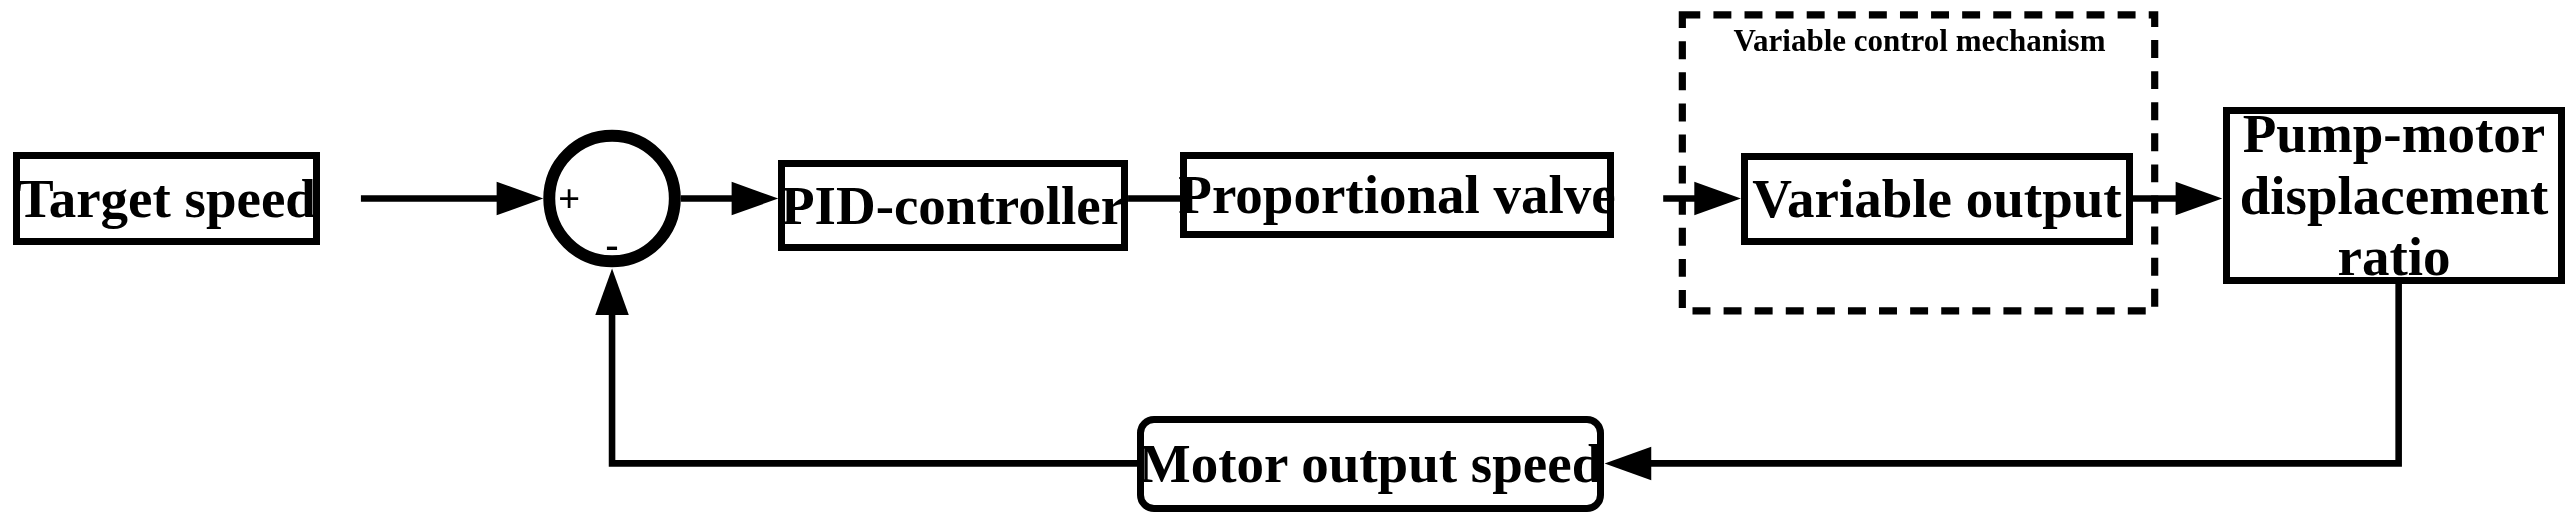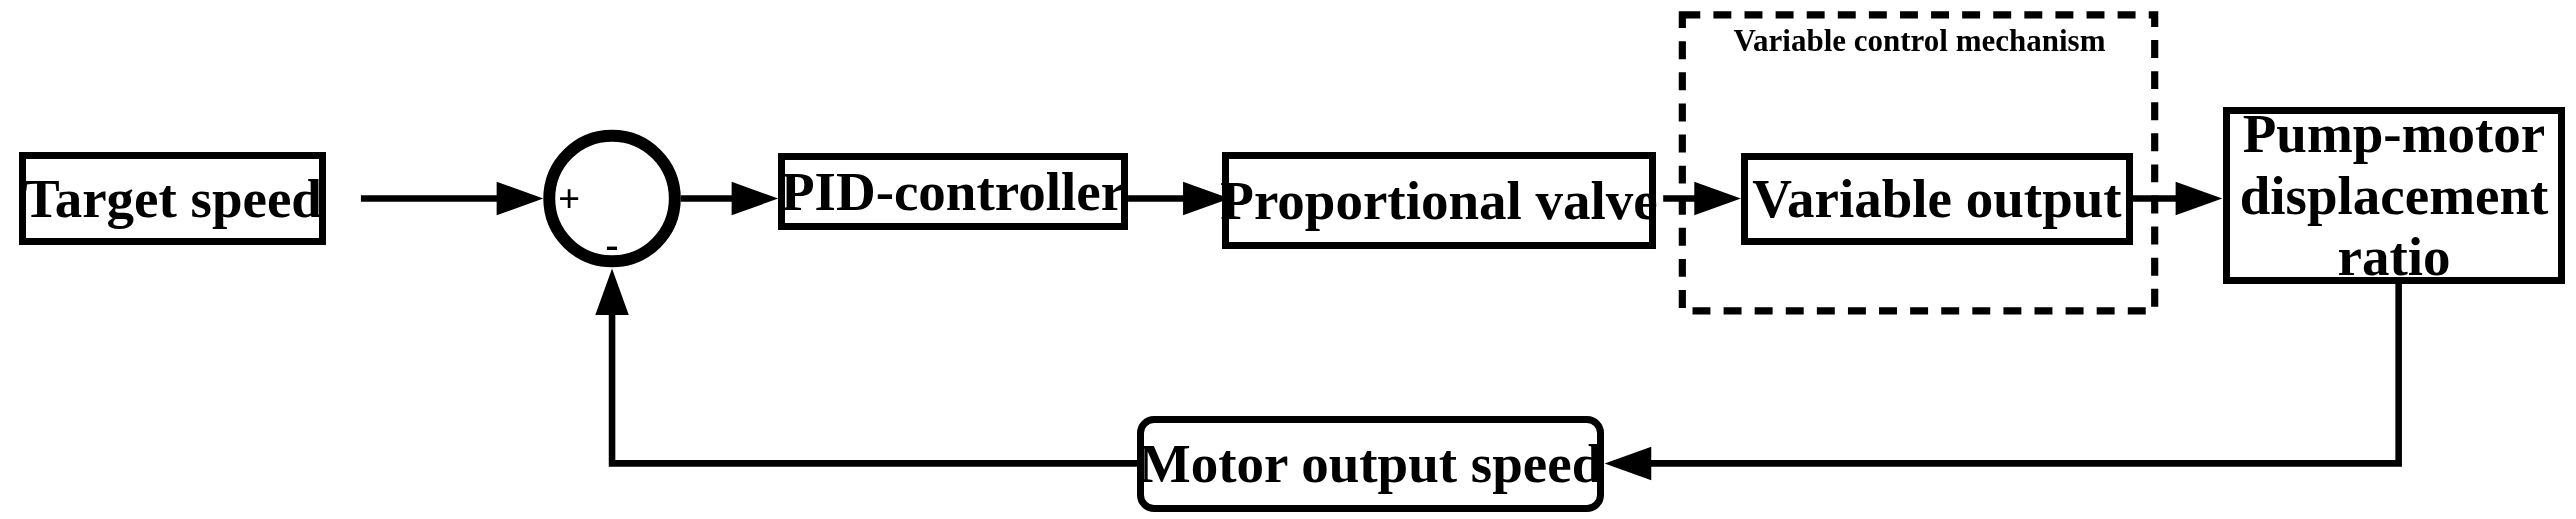--- a/index.html
+++ b/index.html
@@ -31,23 +31,23 @@
     background: #ffffff;
     display: flex;
     align-items: center;
     justify-content: center;
     text-align: center;
     font-size: 55px;
     font-weight: bold;
     line-height: 1.12;
   }
   .node.oneline { white-space: nowrap; }
-  #node-target-speed   { left: 19px;   top: 152px; width: 307px; height: 93px; }
-  #node-pid            { left: 778px; top: 153px; width: 350px; height: 77px; }
-  #node-prop-valve     { left: 1222px; top: 152px; width: 434px; height: 97px; }
+  #node-target-speed   { left: 13px;   top: 152px; width: 307px; height: 93px; }
+  #node-pid            { left: 778px; top: 160px; width: 350px; height: 91px; }
+  #node-prop-valve     { left: 1180px; top: 152px; width: 434px; height: 86px; }
   #node-plunger        { left: 1741px; top: 153px; width: 392px; height: 92px; }
   #node-pump-motor     { left: 2223px; top: 107px; width: 342px; height: 177px; padding: 0 6px; }
   #node-motor-output   { left: 1137px; top: 416px; width: 467px; height: 96px; border-radius: 17px; }
 
   .vcm-label {
     position: absolute;
     z-index: 2;
     left: 1683px;
     top: 21.5px;
     width: 473px;

